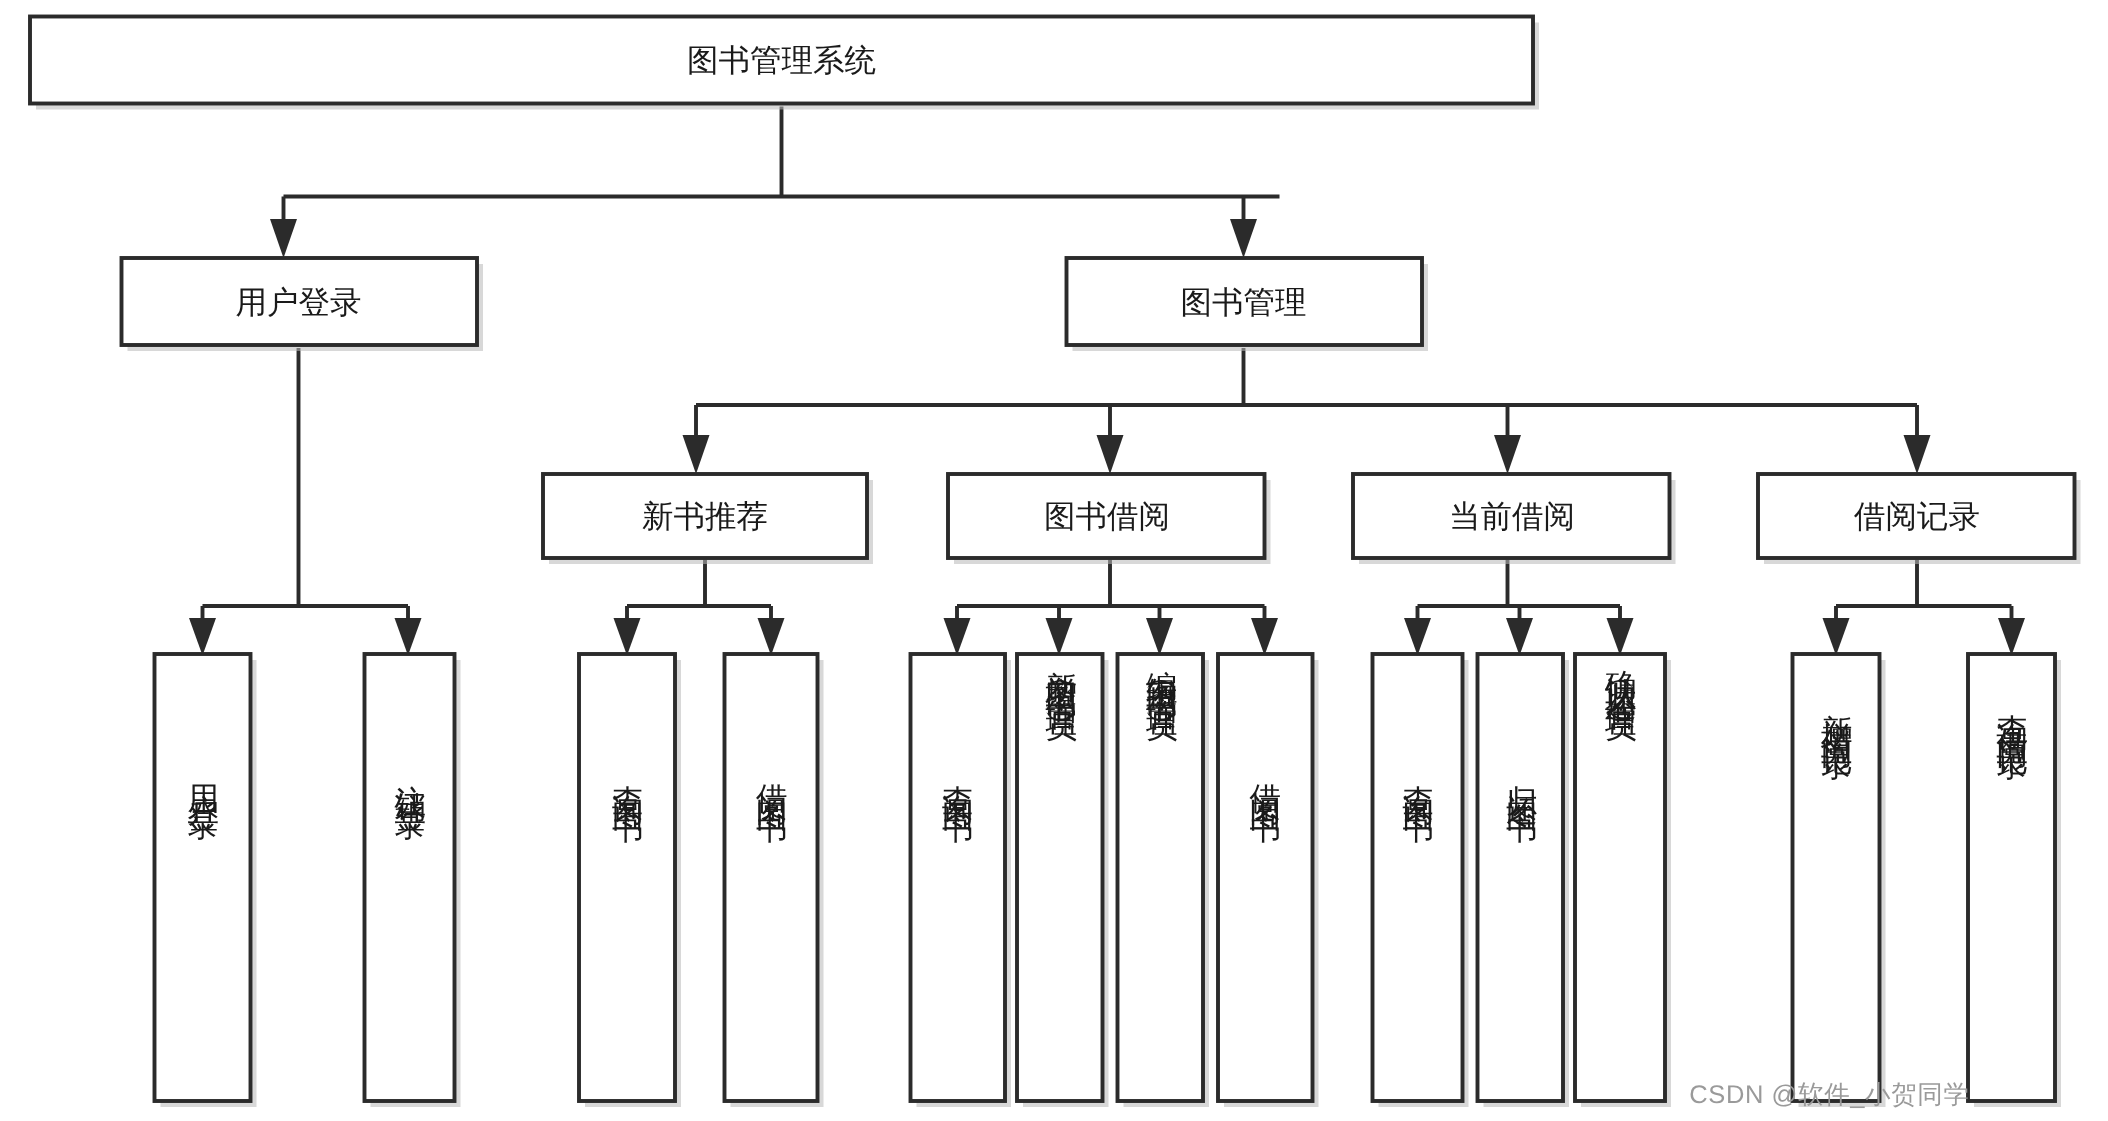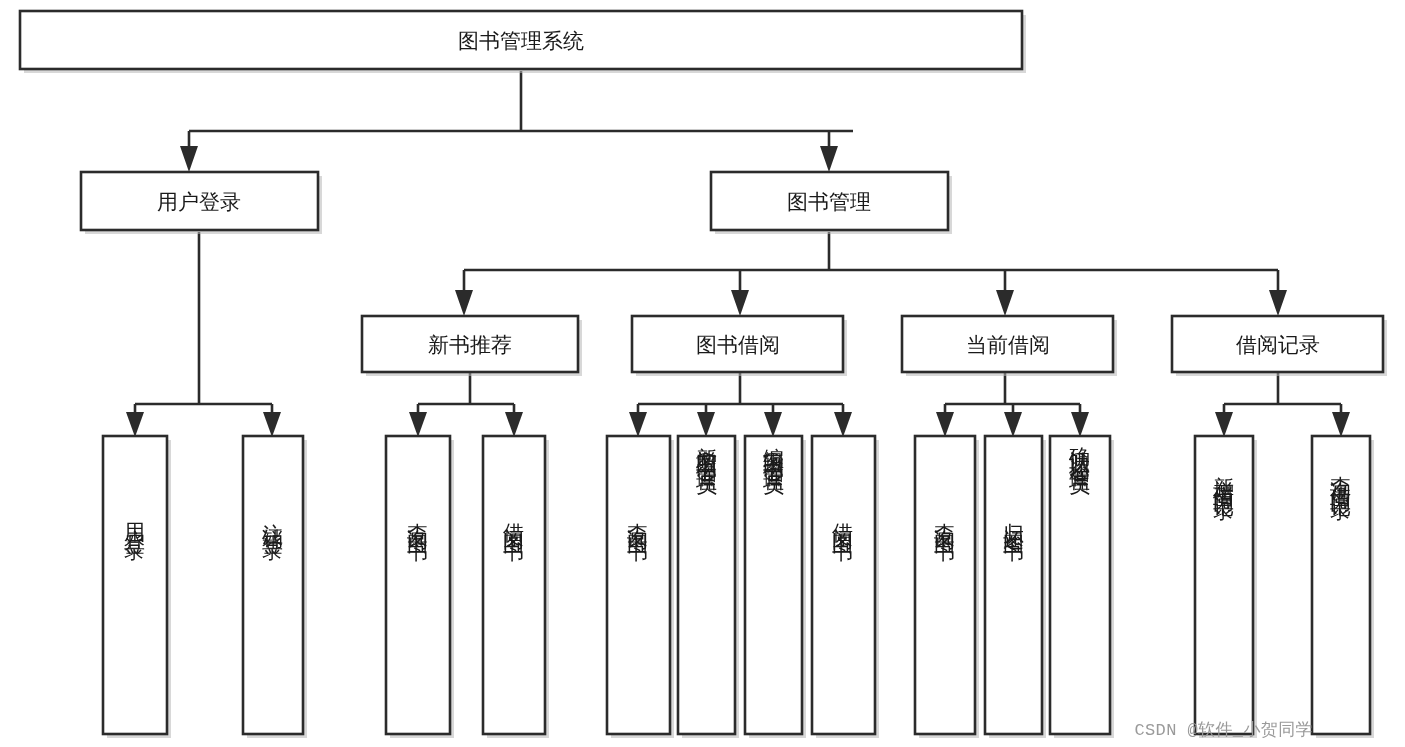--- a/index.html
+++ b/index.html
@@ -57,21 +57,21 @@
   .node-label-v {
     font-family: "Liberation Sans", "DejaVu Sans", sans-serif;
     font-size: 21px;
     fill: #1a1a1a;
     text-anchor: middle;
   }
   .watermark {
     position: absolute;
     right: 12px;
     bottom: 6px;
-    font-family: Liberation Mono, monospace;
+    font-family: Liberation Sans, sans-serif;
     font-size: 17px;
     color: #9a9a9a;
     white-space: nowrap;
     letter-spacing: 0.4px;
     pointer-events: none;
   }
 </style>
 </head>
 <body>
 

